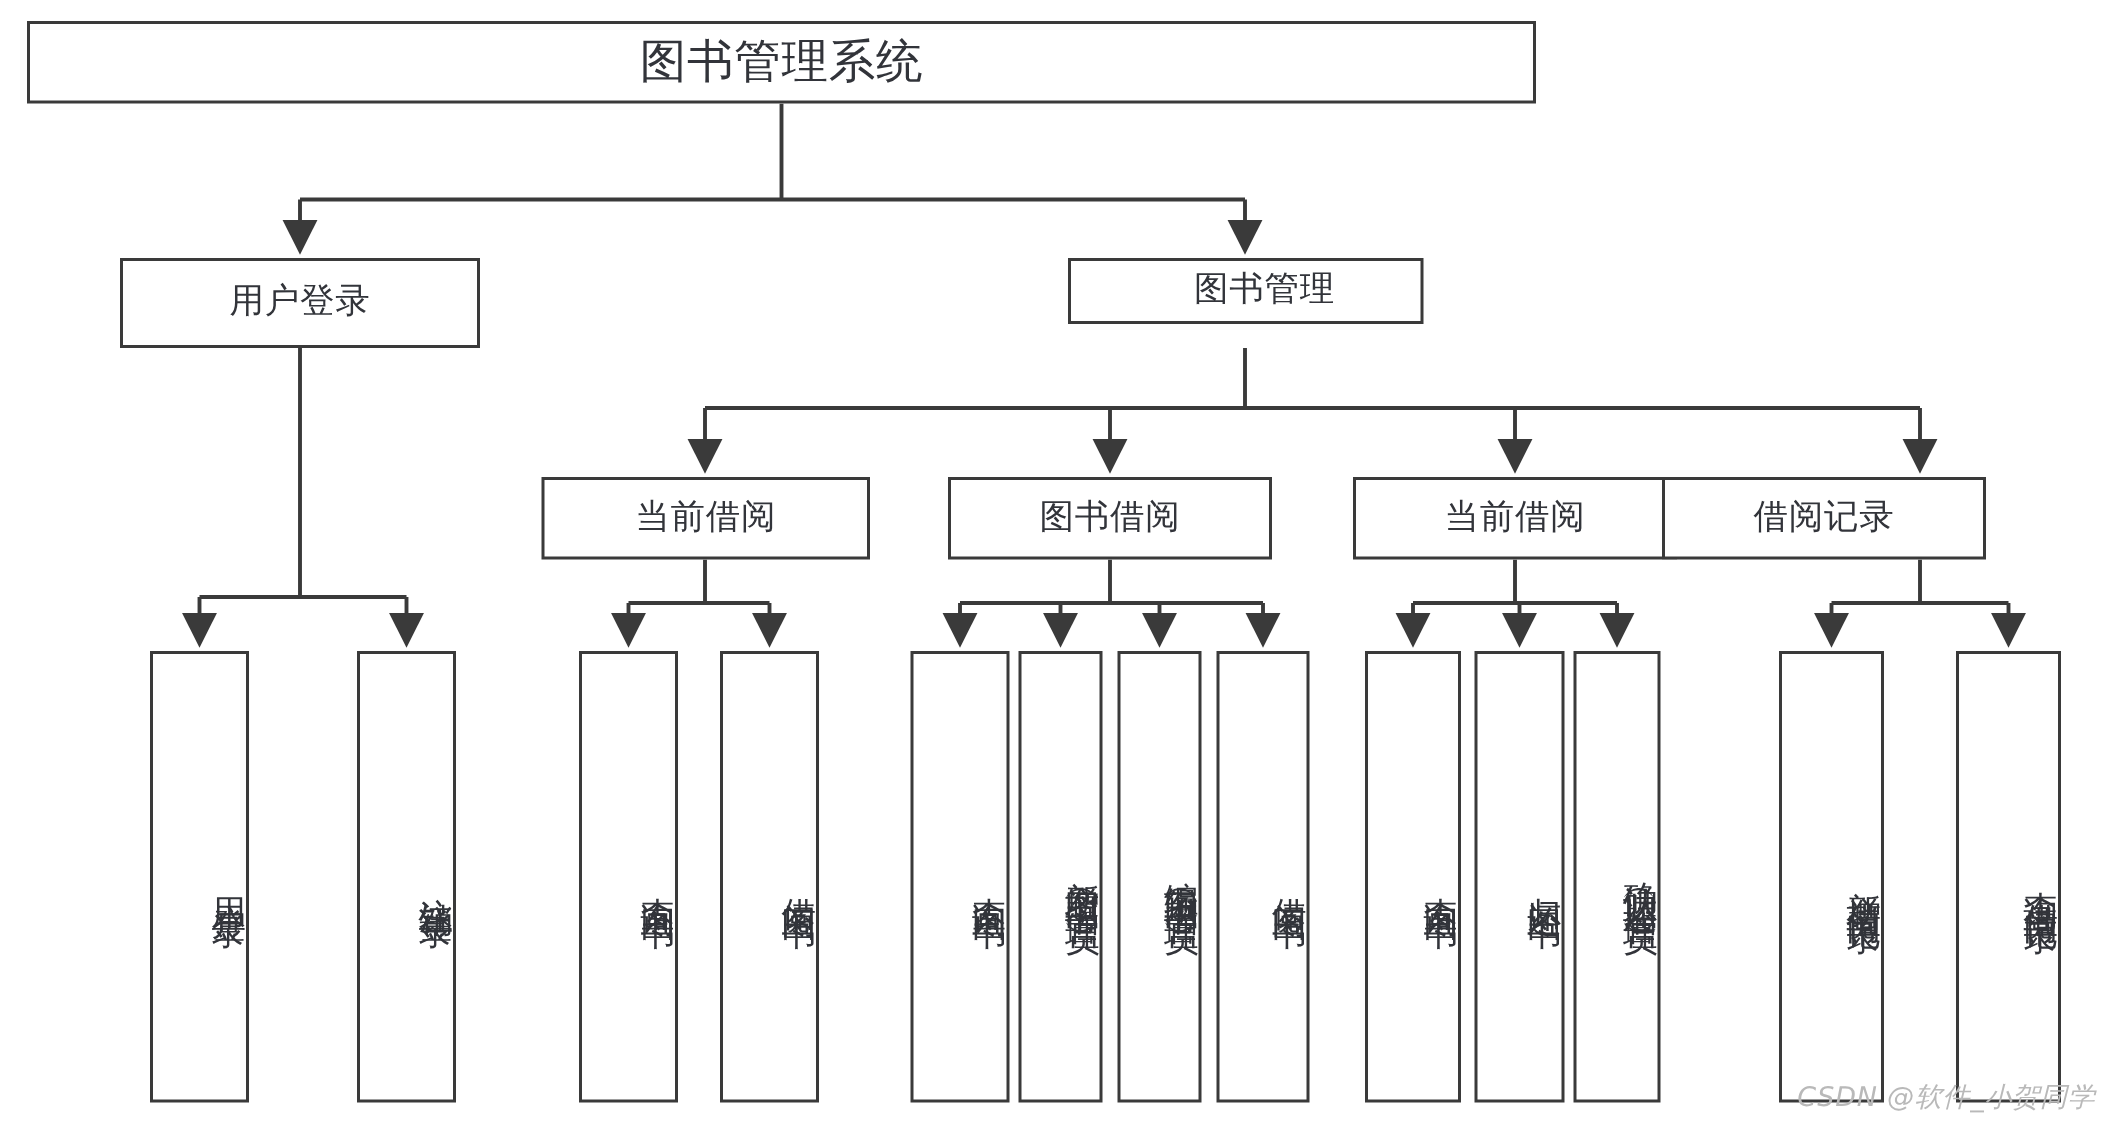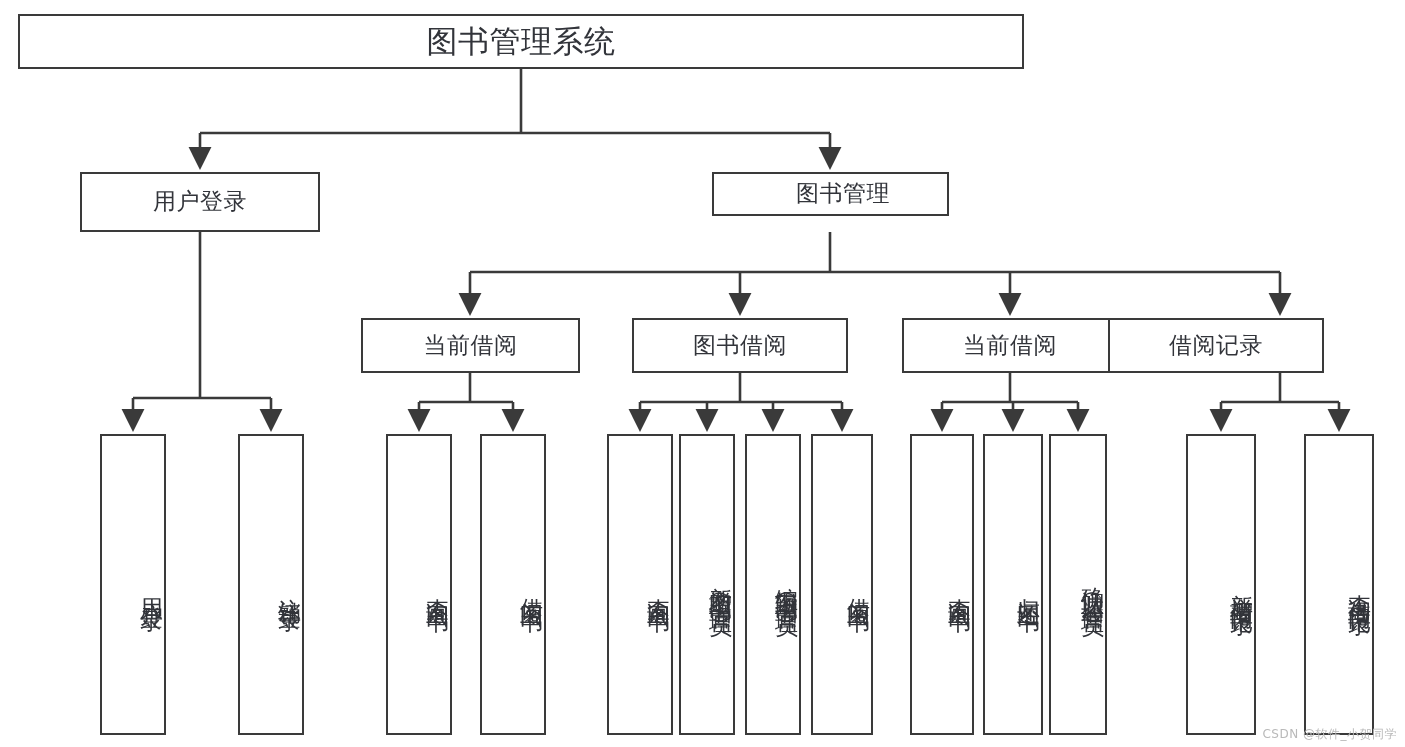--- a/index.html
+++ b/index.html
@@ -56,26 +56,27 @@
     padding-top: 6px;
     white-space: nowrap;
   }
   .node.vert.topalign {
     padding-top: 4px;
   }
   #watermark {
     position: absolute;
     right: 8px;
     bottom: 4px;
-    font-size: 12px;
+    font-size: 18px;
     color: #b9b9b9;
     letter-spacing: 0.5px;
     z-index: 5;
     white-space: nowrap;
     font-family: "DejaVu Sans", "Liberation Sans", sans-serif;
+    font-style: italic;
   }
 </style>
 </head>
 <body>
 
 <div id="canvas">
 
   <svg id="wires" viewBox="0 0 1405 747" xmlns="http://www.w3.org/2000/svg">
     <defs>
       <marker id="arrow" viewBox="0 0 12 12" refX="10" refY="6" markerWidth="9" markerHeight="9" orient="auto-start-reverse">

